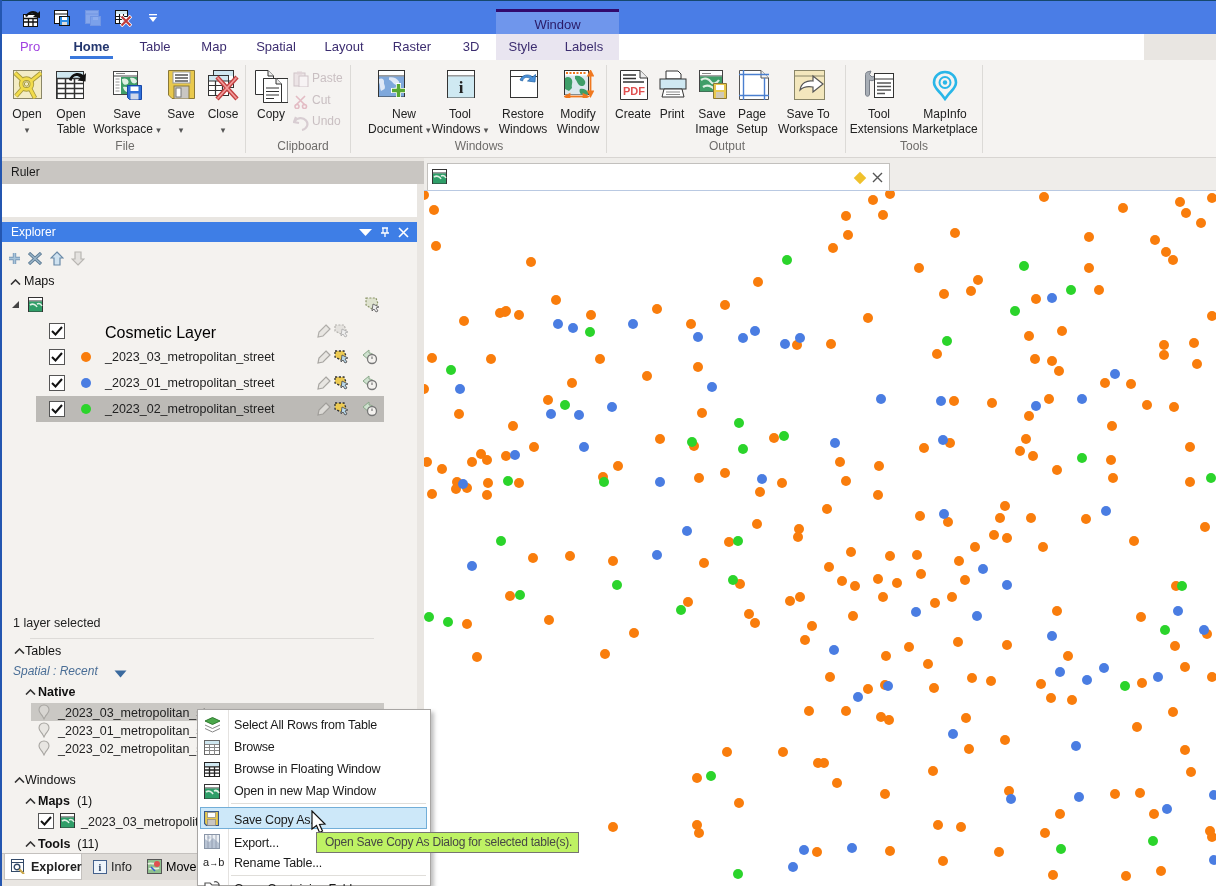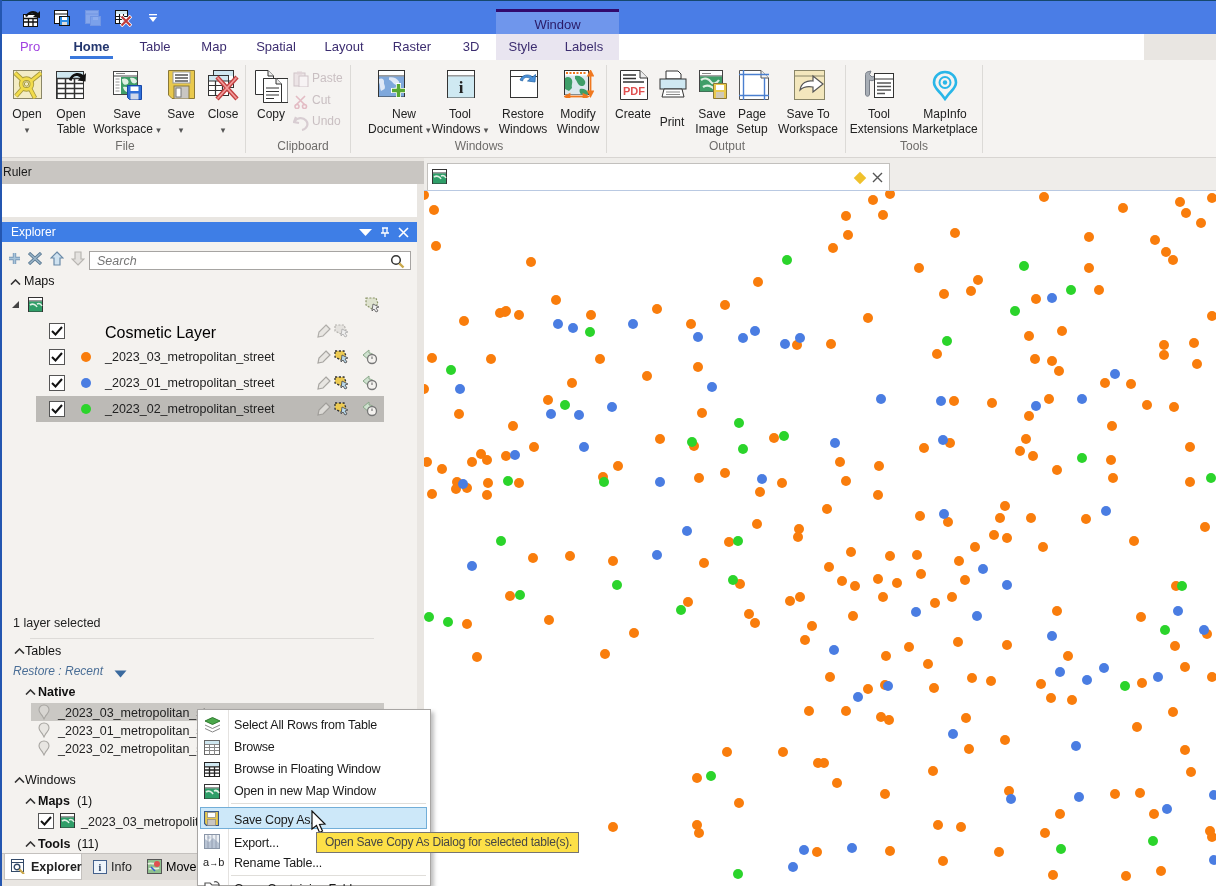--- a/index.html
+++ b/index.html
@@ -25,40 +25,40 @@
 #ribbon { position:absolute; left:0; top:60px; width:1216px; height:98px; background:#f5f3f1; border-bottom:1px solid #d8d5d2; border-left:2px solid #2456b0; }
 .rsep { position:absolute; top:5px; height:88px; width:1px; background:#dcdad7; }
 .rlabel { position:absolute; top:47px; font-size:12px; color:#222; text-align:center; line-height:15px; white-space:pre; }
 .rlabel .arr { color:#555; font-size:9px; }
 .glabel { position:absolute; top:79px; font-size:12px; color:#6e6c6a; text-align:center; }
 .ricon { position:absolute; top:10px; }
 .smallbtn { position:absolute; font-size:12px; color:#c9bfc2; }
 
 
 #leftpanel { position:absolute; left:2px; top:158px; width:415px; height:728px; background:#e9e6e2; }
-#ruler-h { position:absolute; left:0; top:3px; width:487px; height:23px; background:#c9c6c2; color:#1a1a1a; font-size:12px; line-height:23px; padding-left:1px; }
+#ruler-h { position:absolute; left:0; top:3px; width:487px; height:23px; background:#c9c6c2; color:#1a1a1a; font-size:12px; line-height:23px; padding-left:9px; }
 #ruler-b { position:absolute; left:0; top:26px; width:415px; height:33px; background:#fff; }
 #exp-h { position:absolute; left:0; top:64px; width:415px; height:20px; background:#3e7ee6; color:#fff; font-size:12px; line-height:20px; padding-left:9px; }
 #exp-b { position:absolute; left:0; top:84px; width:415px; height:611px; background:#f4f2ef; }
 #tabbar { position:absolute; left:0; top:695px; width:415px; height:27px; background:#dedbd7; border-top:1px solid #c4c1be; }
 
 
 #maptabbar { position:absolute; left:424px; top:158px; width:792px; height:32px; background:#efedea; }
 #maptab { position:absolute; left:3px; top:5px; width:463px; height:27px; background:#fff; border:1px solid #c2c0bd; border-bottom:none; font-size:13px; color:#1e1e1e; }
 #mapclient { position:absolute; left:424px; top:190px; width:792px; height:696px; background:#fff; border-top:1px solid #b9c9e2; }
 
 
 #ctxmenu { position:absolute; left:197px; top:709px; width:234px; height:177px; background:#fff; border:1px solid #a8a6a4; box-shadow:3px 3px 4px rgba(0,0,0,0.25); }
 #ctxmenu .icol { position:absolute; left:0; top:0; width:31px; height:100%; border-right:1px solid #e4e2e0; background:#fff; }
 .mi { position:absolute; left:36px; font-size:12.5px; letter-spacing:-0.18px; color:#1a1a1a; white-space:nowrap; }
 .msep { position:absolute; left:33px; width:195px; height:1px; background:#e0deda; }
 #mi-hl { position:absolute; left:2px; top:97px; width:227px; height:22px; background:#cde8f9; border:1px solid #72aed8; }
 
 
-#tooltip { position:absolute; left:316px; top:832px; width:263px; height:21px; background:#fde047; border:1px solid #767472; font-size:12px; letter-spacing:-0.22px; color:#464646; line-height:19px; padding-left:8px; white-space:nowrap; overflow:hidden; }
+#tooltip { position:absolute; left:316px; top:832px; width:263px; height:21px; background:#bef264; border:1px solid #767472; font-size:12px; letter-spacing:-0.22px; color:#464646; line-height:19px; padding-left:8px; white-space:nowrap; overflow:hidden; }
 </style>
 </head>
 <body>
 
 <div id="titlebar">
   <svg class="abs" style="left:21px;top:9px" width="18" height="17" viewBox="0 0 18 17">
       <rect x="0.5" y="4.5" width="14" height="12" fill="#fff" stroke="#111"></rect>
       <g stroke="#111" stroke-width="1.3">
         <path d="M1 8.5 H14 M1 12 H14 M5.5 8.5 V16 M10 8.5 V16"></path>
       </g>
@@ -305,21 +305,21 @@
       <g stroke="#4a7fd0" stroke-width="1.4">
         <path d="M4.5 0 V30 M25.5 8 V30 M0 4.5 H30 M0 25.5 H30"></path>
       </g>
     </svg>
   <svg class="ricon" style="left:792px" width="31" height="30" viewBox="0 0 31 30">
       <rect x="0.5" y="0.5" width="30" height="29" fill="#f3e7bd" stroke="#8a8668"></rect>
       <path d="M1 6 H30" stroke="#8a8668"></path>
       <path d="M6 20 C7 13 13 10 19 11 V6 L29 14 L19 22 V17 C13 16 9 17 6 20 Z" fill="#fff" stroke="#555" stroke-width="1.2"></path>
     </svg>
   <div class="rlabel" style="left:607px;width:48px;">Create</div>
-  <div class="rlabel" style="left:652px;width:36px;margin-top:8px;">Print</div>
+  <div class="rlabel" style="left:652px;width:36px;">Print</div>
   <div class="rlabel" style="left:687px;width:46px;">Save
 Image</div>
   <div class="rlabel" style="left:731px;width:38px;">Page
 Setup</div>
   <div class="rlabel" style="left:770px;width:72px;">Save To
 Workspace</div>
   <div class="glabel" style="left:685px;width:80px;">Output</div>
 
   
   <svg class="ricon" style="left:863px" width="29" height="30" viewBox="0 0 29 30">
@@ -372,27 +372,20 @@
     <svg class="abs" style="left:26px;top:10px" width="14" height="13" viewBox="0 0 14 13">
         <path d="M1 1 L13 12 M13 1 L1 12" stroke="#5a7a94" stroke-width="3.2"></path>
         <path d="M1.5 1.5 L12.5 11.5 M12.5 1.5 L1.5 11.5" stroke="#9ab4c8" stroke-width="1.4"></path>
       </svg>
     <svg class="abs" style="left:48px;top:9px" width="14" height="15" viewBox="0 0 14 15">
         <path d="M7 1 L13 7 H10 V14 H4 V7 H1 Z" fill="#cfe2f0" stroke="#6a8aa8" stroke-width="1.2"></path>
       </svg>
     <svg class="abs" style="left:69px;top:9px" width="14" height="15" viewBox="0 0 14 15">
         <path d="M7 14 L13 8 H10 V1 H4 V8 H1 Z" fill="#e4e2df" stroke="#b8b6b2" stroke-width="1.2"></path>
       </svg>
-    <div class="abs" style="left:87px;top:9px;width:322px;height:19px;background:#fff;border:1px solid #a6a4a2;">
-      <span style="position:absolute;left:7px;top:2px;font-size:12.5px;font-style:italic;color:#757575;">Search</span>
-      <svg class="abs" style="right:5px;top:2px" width="15" height="15" viewBox="0 0 15 15">
-          <circle cx="6" cy="6" r="4.3" fill="none" stroke="#333" stroke-width="1.5"></circle>
-          <path d="M9.3 9.3 L13.5 13.5" stroke="#caa84a" stroke-width="2.4"></path>
-        </svg>
-    </div>
 
     <svg class="abs" style="left:8px;top:37px" width="11" height="6" viewBox="0 0 11 6">
         <path d="M1 5.5 L5.5 1 L10 5.5" stroke="#333" stroke-width="1.6" fill="none"></path>
       </svg>
     <div class="abs" style="left:22px;top:32px;font-size:12.5px;color:#111;">Maps</div>
 
     <svg class="abs" style="left:9px;top:58px" width="9" height="9" viewBox="0 0 9 9">
         <path d="M8 1 V8 H1 Z" fill="#444"></path>
       </svg>
     <svg class="abs" style="left:26px;top:55px" width="15" height="15" viewBox="0 0 15 15">
@@ -478,21 +471,21 @@
         <path d="M11 8.5 V11" stroke="#777" stroke-width="1.2"></path>
       </svg>
 
     <div class="abs" style="left:11px;top:374px;font-size:12.5px;color:#222;">1 layer selected</div>
     <div class="abs" style="left:28px;top:396px;width:344px;height:1px;background:#dddbd8;"></div>
 
     <svg class="abs" style="left:12px;top:406px" width="11" height="6" viewBox="0 0 11 6">
         <path d="M1 5.5 L5.5 1 L10 5.5" stroke="#333" stroke-width="1.6" fill="none"></path>
       </svg>
     <div class="abs" style="left:23px;top:402px;font-size:12.5px;color:#111;">Tables</div>
-    <div class="abs" style="left:11px;top:422px;font-size:12px;font-style:italic;color:#4a6e96;">Restore : Recent</div>
+    <div class="abs" style="left:11px;top:422px;font-size:12px;font-style:italic;color:#4a6e96;">Spatial : Recent</div>
     <svg class="abs" style="left:112px;top:428px" width="13" height="8" viewBox="0 0 13 8">
         <path d="M0.5 0.5 H12.5 L6.5 7.5 Z" fill="#3a6a9e"></path>
       </svg>
     <svg class="abs" style="left:23px;top:447px" width="11" height="6" viewBox="0 0 11 6">
         <path d="M1 5.5 L5.5 1 L10 5.5" stroke="#333" stroke-width="1.6" fill="none"></path>
       </svg>
     <div class="abs" style="left:36px;top:443px;font-size:12.5px;font-weight:bold;color:#111;">Native</div>
 
     <div class="abs" style="left:29px;top:461px;width:353px;height:18px;background:#cac8c4;"></div>
     <svg class="abs" style="left:36px;top:462px" width="12" height="16" viewBox="0 0 12 16">

